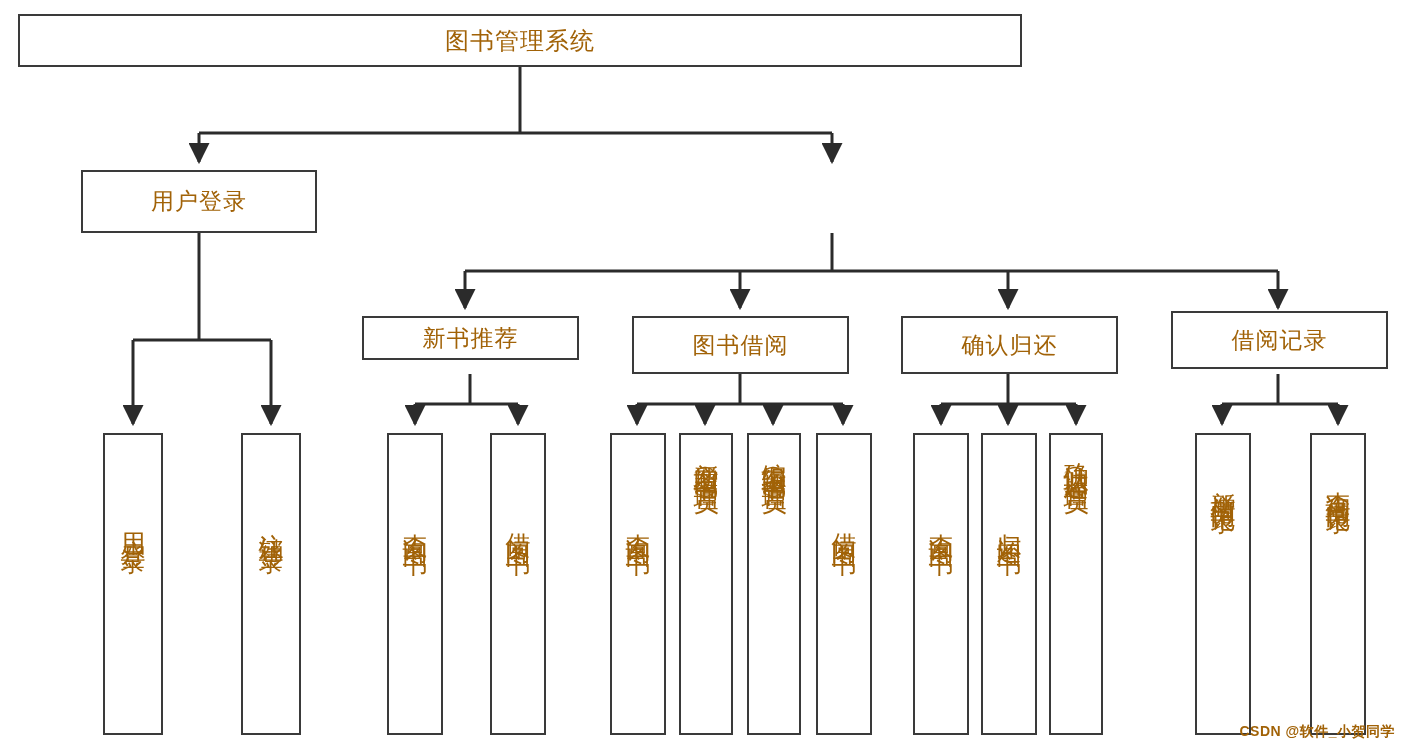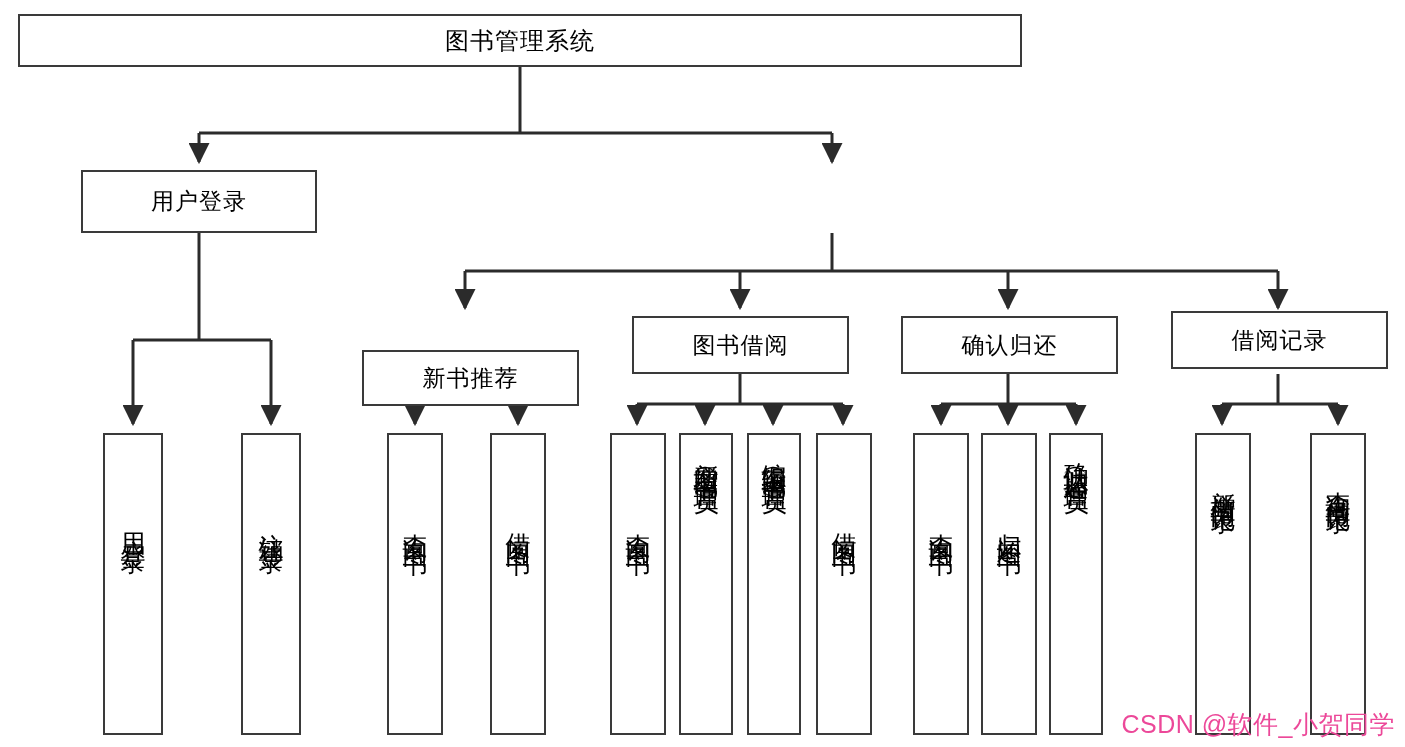--- a/index.html
+++ b/index.html
@@ -29,21 +29,21 @@
     border:2px solid #3a3a3a;
     display:flex;
     align-items:center;
     justify-content:center;
     z-index:2;
   }
   .node .lbl{
     display:block;
     text-align:left;
     line-height:1.25;
-    color:#000000;
+    color:#a16207;
     white-space:nowrap;
   }
   
   .node.h .lbl{
     font-size:23px;
     letter-spacing:1px;
   }
   .node.root .lbl{
     font-size:24px;
     letter-spacing:1px;
@@ -62,25 +62,26 @@
     line-height:1;
     white-space:nowrap;
   }
   .node.v.tall .lbl{
     letter-spacing:4px;
   }
   .watermark{
     position:absolute;
     right:10px;
     bottom:6px;
-    font-size:25px;
-    color:#ec4899;
+    font-size:14px;
+    color:#a16207;
     z-index:5;
     white-space:nowrap;
     letter-spacing:0.5px;
+    font-weight:bold;
   }
 </style>
 </head>
 <body>
 
 <div id="stage">
 
   <svg id="edges" viewBox="0 0 1405 747">
     <defs>
       <marker id="arrow" viewBox="0 0 10 10" refX="9" refY="5" markerWidth="7" markerHeight="7" orient="auto-start-reverse">
@@ -134,21 +135,21 @@
 
   <div class="node h root" style="left:18px; top:14px; width:1004px; height:53px;">
     <span class="lbl">图书管理系统</span>
   </div>
 
   <div class="node h" style="left:81px; top:170px; width:236px; height:63px;">
     <span class="lbl">用户登录</span>
   </div>
 
 
-  <div class="node h" style="left:362px; top:316px; width:217px; height:56px;margin-top:34px;">
+  <div class="node h" style="left:362px; top:316px; width:217px; height:44px;">
     <span class="lbl">新书推荐</span>
   </div>
 
   <div class="node h" style="left:632px; top:316px; width:217px; height:58px;">
     <span class="lbl">图书借阅</span>
   </div>
 
   <div class="node h" style="left:901px; top:316px; width:217px; height:58px;">
     <span class="lbl">确认归还</span>
   </div>

